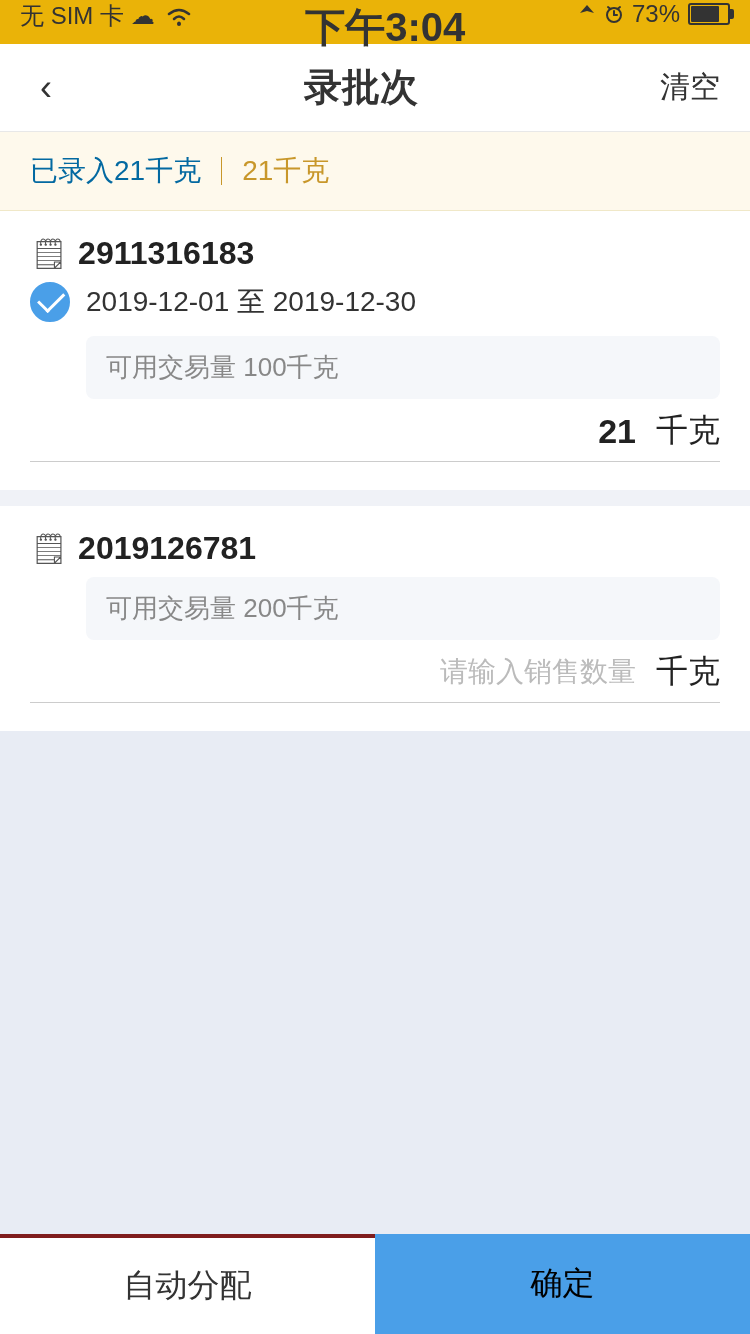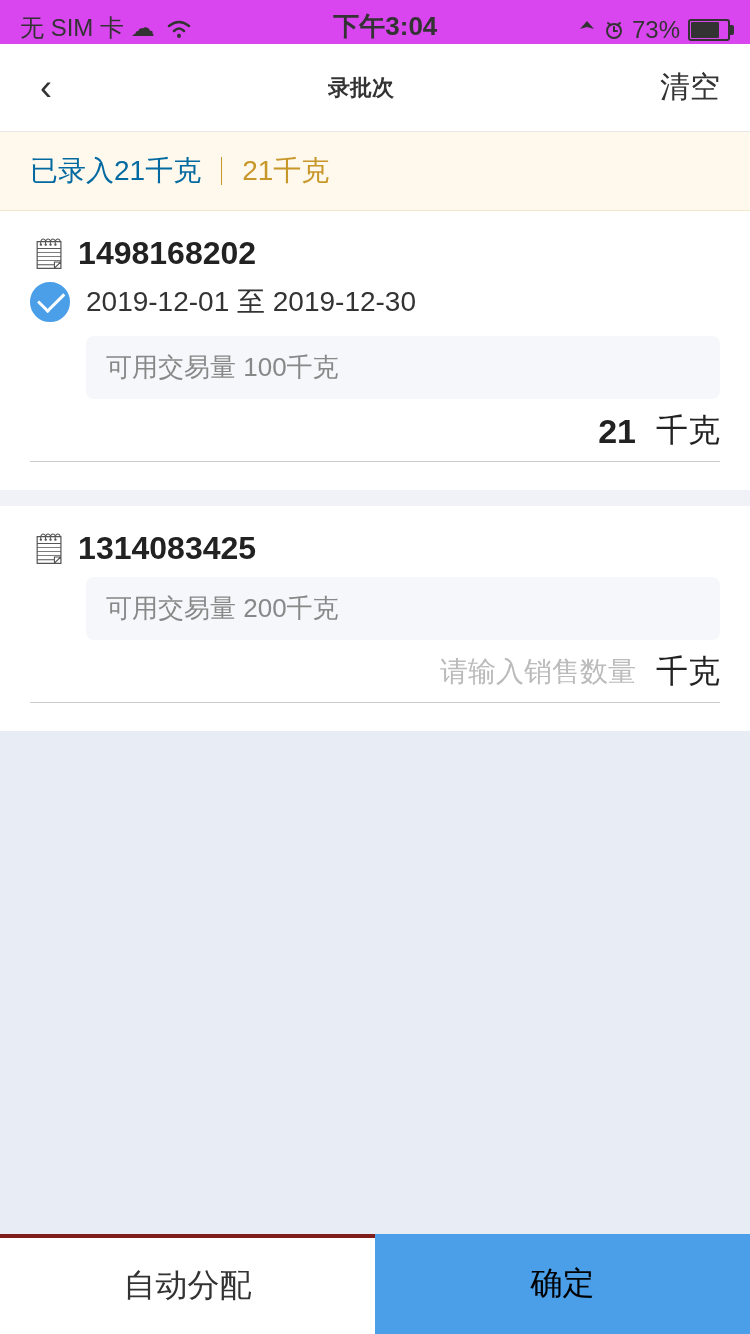--- a/index.html
+++ b/index.html
@@ -9,36 +9,36 @@
       min-height: 1334px;
       font-family: -apple-system, "PingFang SC", "Helvetica Neue", sans-serif;
       background: #f0f2f7;
       font-size: 28px;
       color: #333;
     }
 
     
     .status-bar {
       height: 44px;
-      background: #d946ef;
-      display: flex;
-      align-items: flex-end;
+      background: #eab308;
+      display: flex;
+      align-items: flex-start;
       justify-content: space-between;
       padding: 0 20px;
       font-size: 26px;
       font-weight: 500;
     }
     .status-left {
       display: flex;
       align-items: center;
       gap: 10px;
       font-size: 24px;
     }
     .status-center {
-      font-size: 26px;
+      font-size: 40px;
       font-weight: 600;
     }
     .status-right {
       display: flex;
       align-items: center;
       gap: 8px;
       font-size: 24px;
     }
     .battery-icon {
       display: inline-block;
@@ -79,21 +79,21 @@
       padding: 0 30px;
       border-bottom: 1px solid #e8e8e8;
     }
     .nav-back {
       font-size: 36px;
       color: #333;
       cursor: pointer;
       padding: 10px;
     }
     .nav-title {
-      font-size: 22px;
+      font-size: 38px;
       font-weight: 600;
       color: #333;
     }
     .nav-clear {
       font-size: 30px;
       color: #333;
       cursor: pointer;
     }
 
     
@@ -295,39 +295,39 @@
 
   <div class="summary-banner">
     <span class="summary-text">已录入21千克</span>
     <div class="summary-divider"></div>
     <span class="summary-amount">21千克</span>
   </div>
 
   <div class="batch-item">
     <div class="batch-header">
       <span class="batch-icon">🗒</span>
-      <span class="batch-id">1498168202</span>
+      <span class="batch-id">2911316183</span>
     </div>
     <div class="batch-date-row">
       <div class="radio-circle checked"></div>
       <span class="batch-date">2019-12-01 至 2019-12-30</span>
     </div>
     <div class="availability-box">可用交易量 100千克</div>
     <div class="quantity-underline">
       <input class="quantity-input" type="text" value="21" style="">
       <span class="quantity-unit">千克</span>
     </div>
   </div>
 
   <div class="section-divider"></div>
 
   <div class="batch-item">
     <div class="batch-header">
       <span class="batch-icon">🗒</span>
-      <span class="batch-id">1314083425</span>
+      <span class="batch-id">2019126781</span>
     </div>
     <div class="availability-box">可用交易量 200千克</div>
     <div class="quantity-underline">
       <span class="quantity-input-placeholder">请输入销售数量</span>
       <span class="quantity-unit">千克</span>
     </div>
   </div>
 
   <div class="section-divider" style="flex:1; min-height:420px; background:#e8ecf4;"></div>
 

